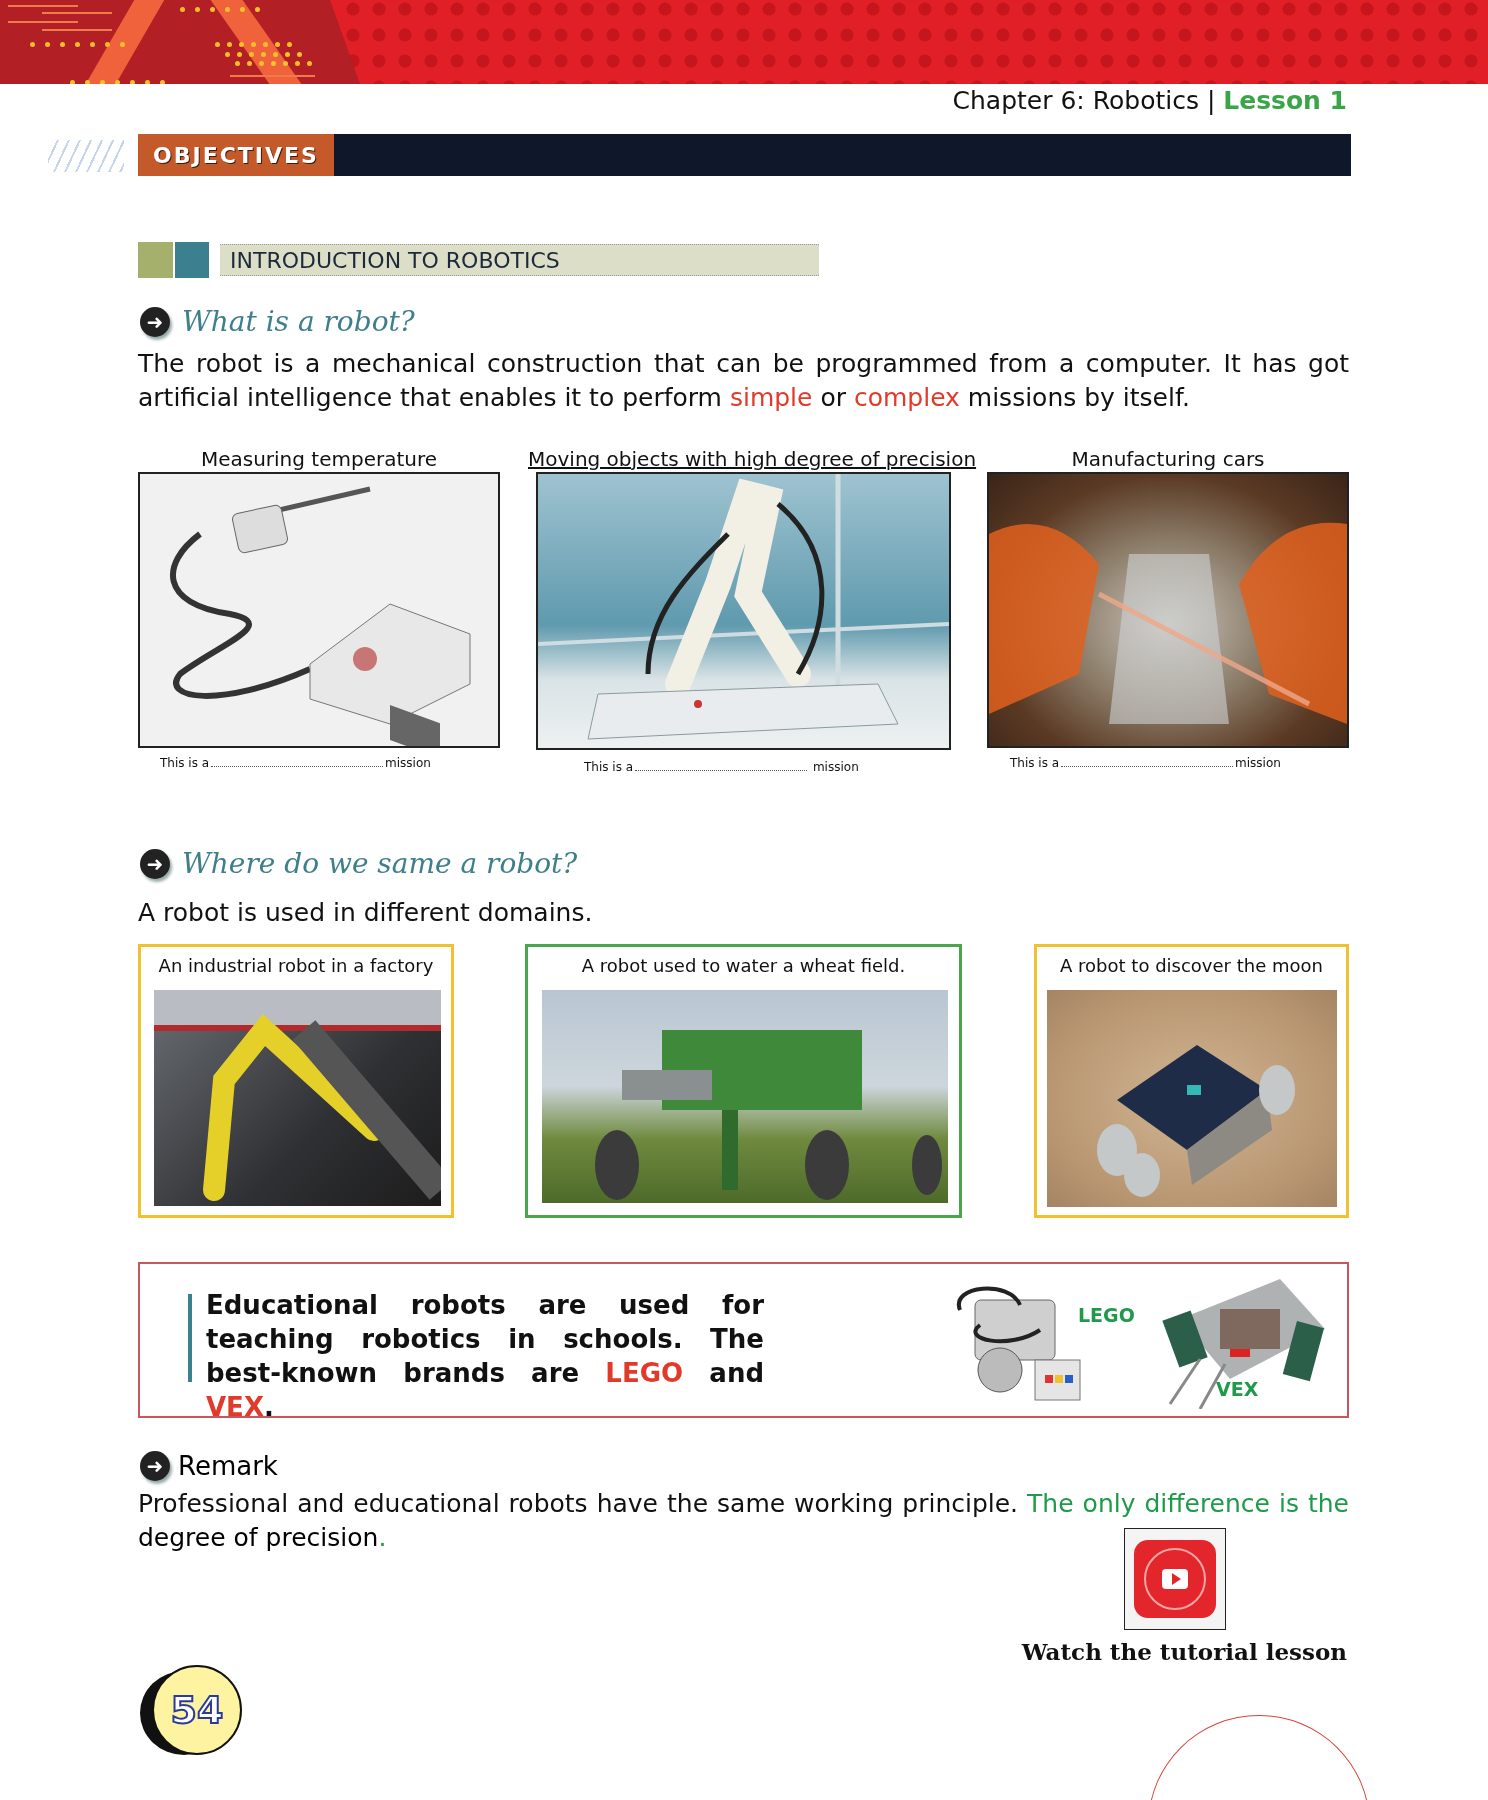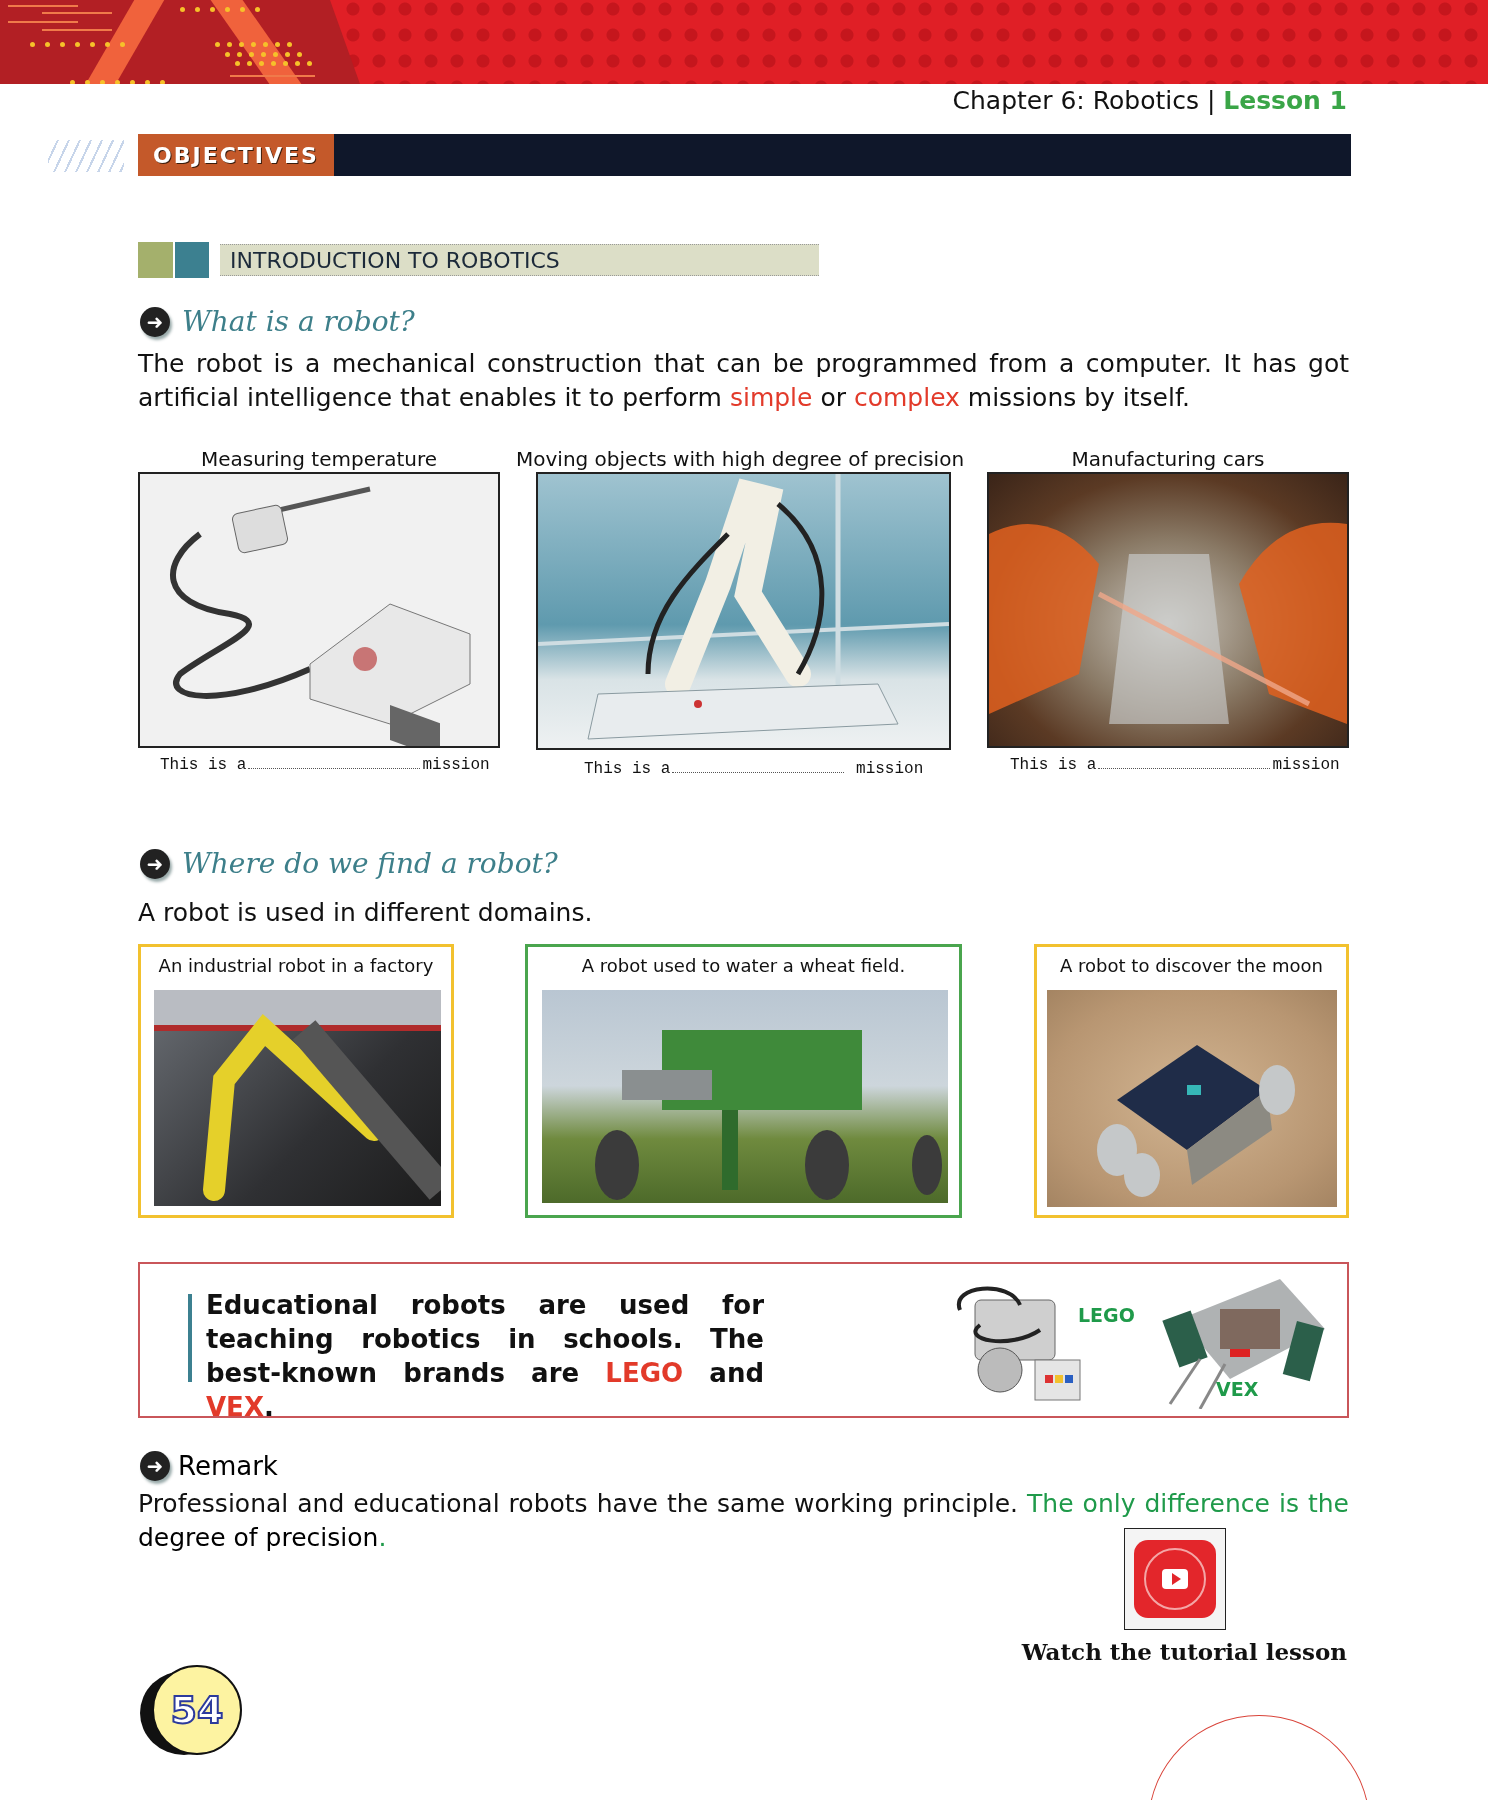--- a/index.html
+++ b/index.html
@@ -29,21 +29,21 @@
     font-size:22px;color:#1c2a3a;display:flex;align-items:center;padding-left:10px;box-sizing:border-box;}
   .sec-h{display:flex;align-items:center;gap:12px;}
   .arrow{width:30px;height:30px;border-radius:50%;background:#222;box-shadow:2px 3px 3px #9aa;color:#fff;display:flex;align-items:center;justify-content:center;font-size:20px;font-weight:bold;line-height:1;}
   .sec-title{font-family:"DejaVu Serif",serif;font-style:italic;font-size:28px;color:#3d7f8a;}
   .body-text{font-size:25px;line-height:34px;color:#111;text-align:justify;}
   .red{color:#e23a2a;}
   .dred{color:#000000;}
   .green{color:#1f9a4a;margin-top:32px;}
   .cap{font-size:20px;text-align:center;white-space:nowrap;color:#111;}
   .imgbox{border:2px solid #222;box-sizing:border-box;overflow:hidden;}
-  .blank{font-size:16px;white-space:nowrap;color:#111;font-family:Liberation Mono, monospace;}
+  .blank{font-size:12px;white-space:nowrap;color:#111;}
   .blank .dots{display:inline-block;width:172px;border-bottom:1px dotted #555;margin:0 2px;}
   .dom{border:3px solid #f2c12e;box-sizing:border-box;}
   .dom.green-b{border-color:#4aa54e;}
   .dom .dcap{text-align:center;font-size:18px;margin-top:8px;white-space:nowrap;}
   .dom .dimg{position:absolute;}
   .edu{left:138px;top:1262px;width:1211px;height:156px;border:2px solid #c9565a;box-sizing:border-box;font-weight:bold;}
   .edu .bar{position:absolute;left:48px;top:30px;width:4px;height:88px;background:#3c8090;}
   .edu .txt{position:absolute;left:66px;top:24px;width:558px;font-size:26px;line-height:34px;text-align:justify;text-align-last:left;}
   .brand{color:#1f9a4a;font-size:19px;position:absolute;}
   .yt{left:1124px;top:1528px;width:102px;height:102px;border:1.5px solid #222;box-sizing:border-box;background:#f4f4f4;display:flex;align-items:center;justify-content:center;}
@@ -140,21 +140,21 @@
     <rect x="95" y="35" width="50" height="40" rx="6" fill="#ddd" stroke="#666" transform="rotate(-12 120 55)"></rect>
     <path d="M170 190 L250 130 L330 160 L330 210 L250 250 L170 225 Z" fill="#e8e8e8" stroke="#777"></path>
     <rect x="250" y="140" width="50" height="35" fill="#666" transform="skewY(20)"></rect>
     <circle cx="225" cy="185" r="12" fill="#b44" opacity="0.7"></circle>
   </svg>
 </div>
 <div class="abs blank" style="left:160px;top:756px;">
   <span>This is a</span><span class="dots"></span><span>mission</span>
 </div>
 
-<div class="abs cap" style="left:516px;top:447px;width:415px;">Moving objects with high degree of precision</div>
+<div class="abs cap" style="left:528px;top:447px;width:415px;text-decoration:underline;">Moving objects with high degree of precision</div>
 <div class="abs imgbox" style="left:536px;top:472px;width:415px;height:278px;background:linear-gradient(180deg,#9fc3d0 0%,#5f9aae 55%,#d9e3e6 75%,#eef1f2 100%);">
   <svg width="411" height="274" viewBox="0 0 411 274">
     <line x1="0" y1="170" x2="411" y2="150" stroke="#cfdde2" stroke-width="4"></line>
     <line x1="300" y1="0" x2="300" y2="230" stroke="#cfdde2" stroke-width="5"></line>
     <path d="M140 210 L180 110 L210 20 L230 25 L210 120 L260 200" stroke="#f2efe4" stroke-width="26" fill="none" stroke-linecap="round"></path>
     <path d="M190 60 C150 100,110 140,110 200 M240 30 C300 80,290 150,260 200" stroke="#222" stroke-width="5" fill="none"></path>
     <polygon points="60,220 340,210 360,250 50,265" fill="#e8ecee" stroke="#8a9aa0"></polygon>
     <circle cx="160" cy="230" r="4" fill="#c33"></circle>
   </svg>
 </div>
@@ -170,21 +170,21 @@
     <path d="M120 250 L140 80 L220 80 L240 250 Z" fill="#cfd2d4" opacity="0.6"></path>
     <line x1="110" y1="120" x2="320" y2="230" stroke="#f0a88a" stroke-width="5" opacity="0.8"></line>
   </svg>
 </div>
 <div class="abs blank" style="left:1010px;top:756px;">
   <span>This is a</span><span class="dots"></span><span>mission</span>
 </div>
 
 <div class="abs sec-h" style="left:140px;top:847px;">
   <div class="arrow">➜</div>
-  <span class="sec-title">Where do we find a robot?</span>
+  <span class="sec-title">Where do we same a robot?</span>
 </div>
 <div class="abs body-text" style="left:138px;top:896px;">A robot is used in different domains.</div>
 
 <div class="abs dom" style="left:138px;top:944px;width:316px;height:274px;">
   <div class="dcap">An industrial robot in a factory</div>
   <div class="dimg" style="left:13px;top:43px;width:287px;height:216px;background:linear-gradient(135deg,#6a6e74,#2f3033 60%,#1c1c1c);">
     <svg width="287" height="216" viewBox="0 0 287 216">
       <rect x="0" y="0" width="287" height="40" fill="#b9bcc2"></rect>
       <rect x="0" y="35" width="287" height="6" fill="#b02b2b"></rect>
       <path d="M60 200 L70 90 L110 40 L220 140" stroke="#e5d02a" stroke-width="22" fill="none" stroke-linecap="round"></path>

